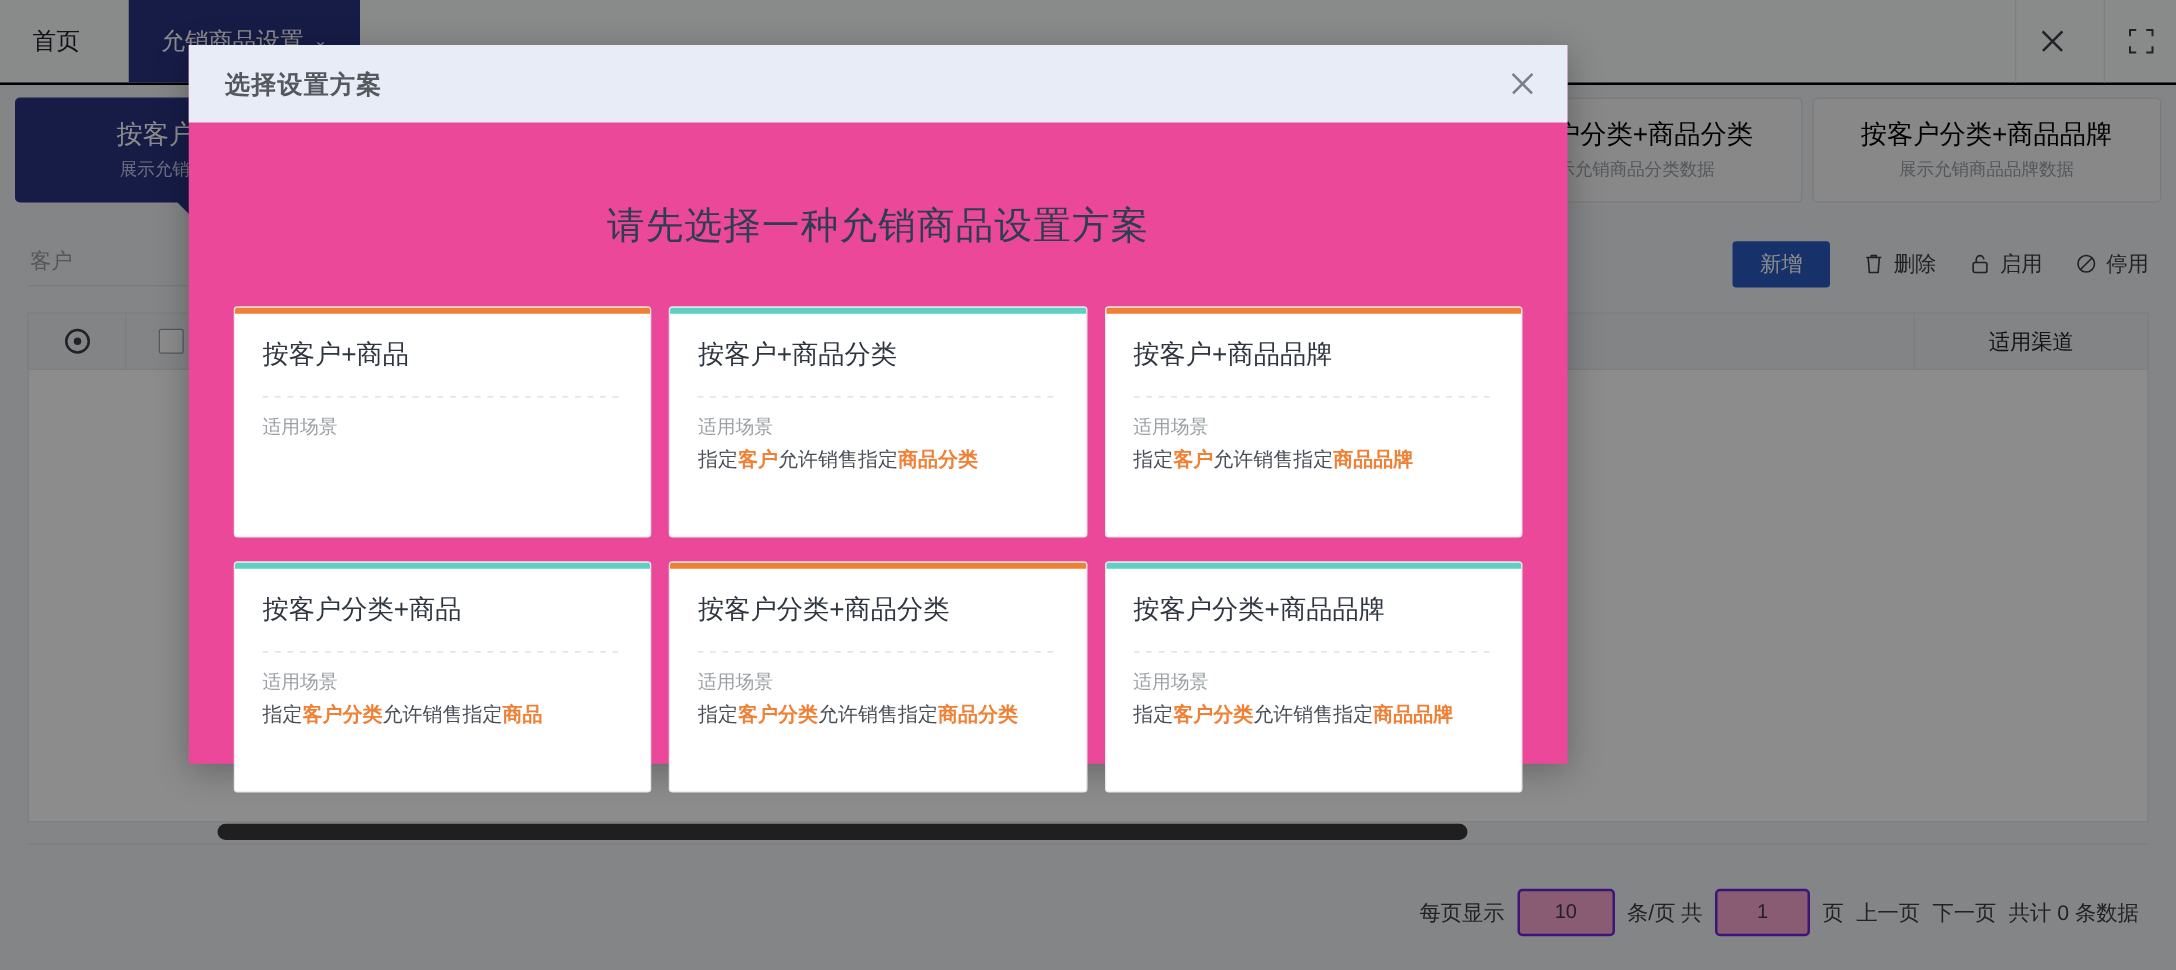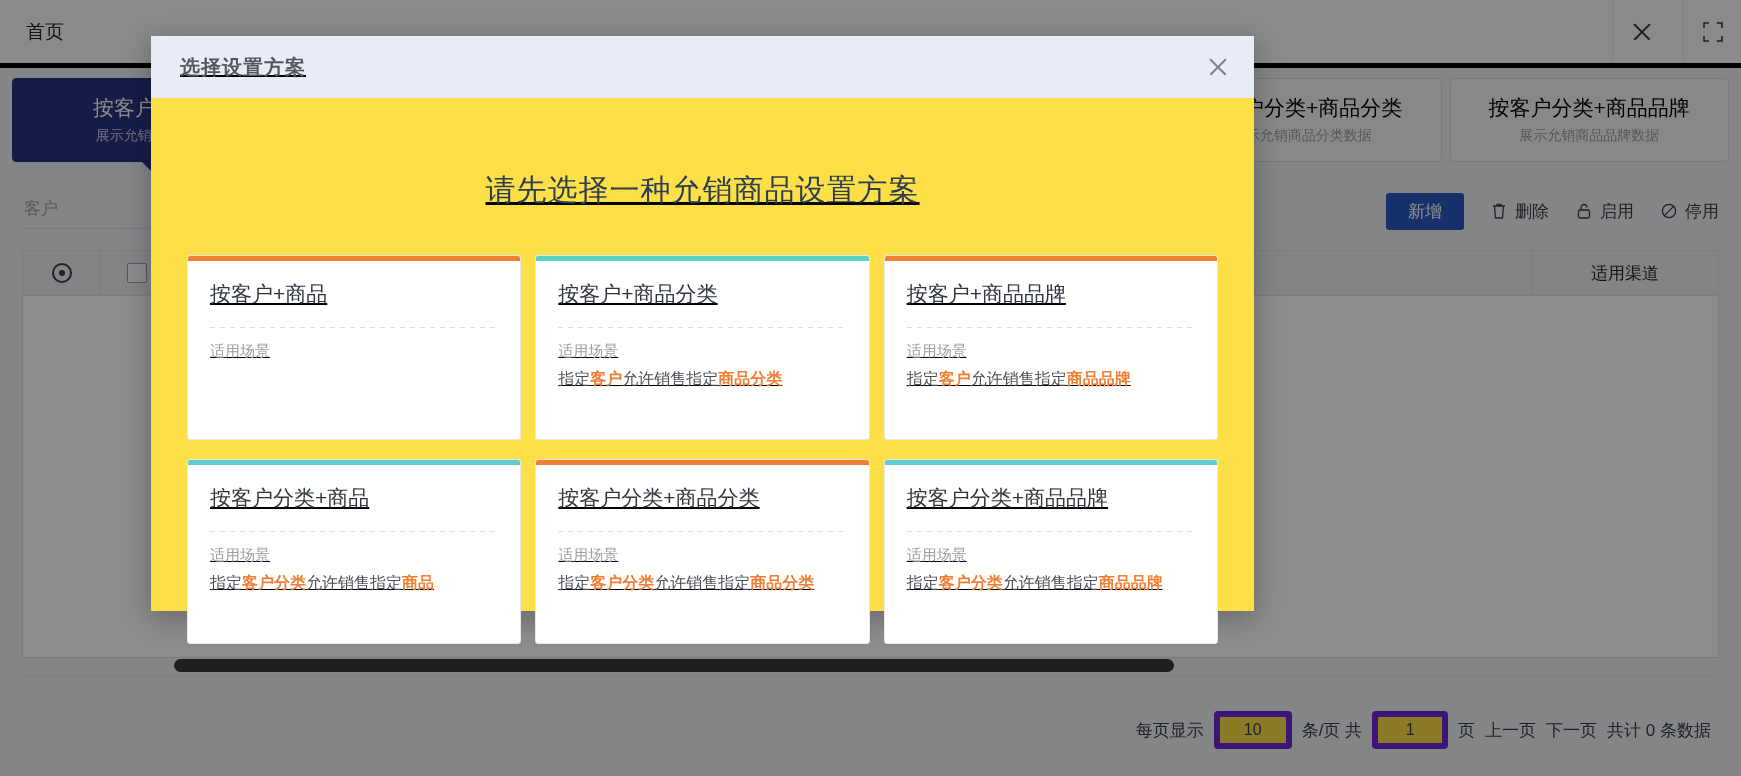--- a/index.html
+++ b/index.html
@@ -10,21 +10,21 @@
     font-family: "Liberation Sans", "DejaVu Sans", sans-serif;
     background: #ffffff;
   }
   #app { position: relative; width: 1741px; height: 776px; overflow: hidden; background:#fff; }
 
   
   #bg { position:absolute; inset:0; background:#f0f2f5; }
 
   .topbar {
     position:absolute; left:0; top:0; width:1741px; height:68px;
-    background:#fafbfc; border-bottom:5px solid #000000;
+    background:#fafbfc; border-bottom:2px solid #000000;
     display:flex; align-items:stretch;gap:13px;
   }
   .tab-home {
     display:flex; align-items:center; justify-content:center;
     padding:0 26px; font-size:19px; color:#1f2329;
   }
   .tab-active {
     display:flex; align-items:center; justify-content:center; gap:8px;
     padding:0 26px; background:#2b3482; color:#ffffff; font-size:19px;
   }
@@ -116,54 +116,54 @@
   }
   .hscroll-track {
     position:absolute; left:22px; bottom:100px; right:22px; height:1px; background:#e6e8eb;
   }
   .pager {
     position:absolute; left:0; bottom:0; width:1741px; height:92px;
     display:flex; align-items:center; justify-content:flex-end;
     padding-right:30px; gap:10px; color:#3a3f45; font-size:17px;
   }
   .pager-box {
-    width:78px; height:38px; border:6px solid #6d28d9; border-radius:4px;
-    background:#fde047; display:flex; align-items:center; justify-content:center;
+    width:78px; height:38px; border:2px solid #6d28d9; border-radius:4px;
+    background:#f9a8d4; display:flex; align-items:center; justify-content:center;
     font-size:16px; color:#3a3f45;
   }
   .pager-box.narrow { width:76px; }
 
   
   #dim {
     position:absolute; inset:0; background:rgba(0,0,0,0.45); z-index:50;
   }
 
   
   #modal {
     position:absolute; left:151px; top:36px; width:1103px; height:575px;
-    background:#fde047; z-index:60;
+    background:#ec4899; z-index:60;
     box-shadow:0 6px 26px rgba(0,0,0,.28);
-    display:flex; flex-direction:column;text-decoration:underline;
+    display:flex; flex-direction:column;
   }
   .modal-head {
     height:62px; background:#e7ecf6; display:flex; align-items:center;
     padding:0 26px 0 29px; position:relative; flex:0 0 62px;
   }
   .modal-title { font-size:20px; font-weight:700; color:#55585e; letter-spacing:1px; }
   .modal-close {
     position:absolute; right:25px; top:50%; margin-top:-11px;
     width:22px; height:22px; color:#7a7f87;
   }
   .modal-close::before, .modal-close::after{
     content:""; position:absolute; left:0; top:10px; width:22px; height:1.5px; background:#7a7f87;
   }
   .modal-close::before{ transform:rotate(45deg); }
   .modal-close::after { transform:rotate(-45deg); }
 
-  .modal-body { flex:1; padding:10px 36px; }
+  .modal-body { flex:1; padding:0 36px; }
   .modal-h1 {
     text-align:center; font-size:30px; color:#2c3e50; font-weight:400;
     margin:62px 0 44px 0; letter-spacing:1px;
   }
   .card-grid {
     display:grid; grid-template-columns:repeat(3, 1fr);
     column-gap:14px; row-gap:19px;
   }
   .pcard {
     background:#fff; border:1px solid #e6e8eb; border-radius:3px;
@@ -184,20 +184,24 @@
 </head>
 <body>
 
 <div id="app">
 
   <div id="bg">
 
     <div class="topbar">
       <div class="tab-home">
         <span>首页</span>
+      </div>
+      <div class="tab-active">
+        <span>允销商品设置</span>
+        <span class="chev">⌄</span>
       </div>
       <div class="topbar-spacer"></div>
       <div class="topbar-btn">
         <span class="ico-x"></span>
       </div>
       <div class="topbar-btn">
         <svg width="22" height="22" viewBox="0 0 22 22">
           <path d="M2 7V2h5M20 7V2h-5M2 15v5h5M20 15v5h-5" fill="none" stroke="#3a3f45" stroke-width="1.6"></path>
         </svg>
       </div>

